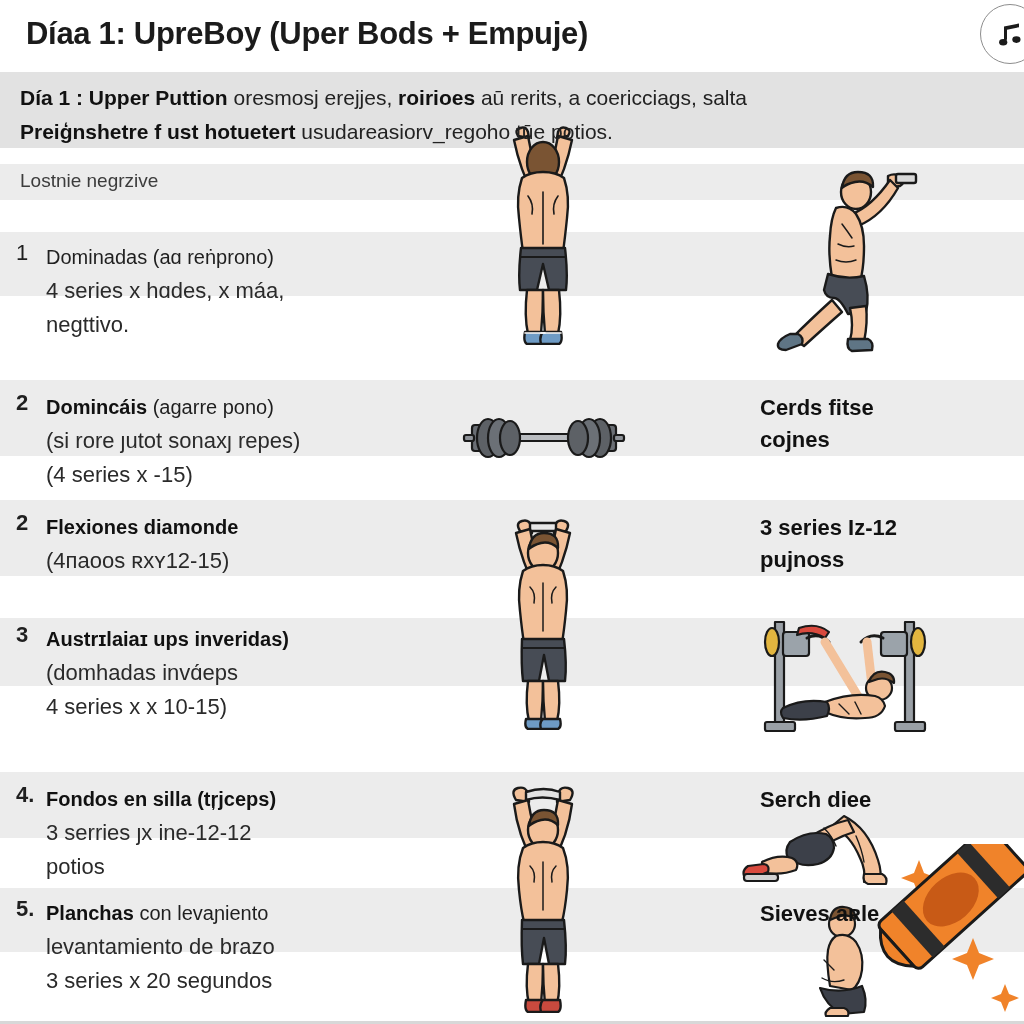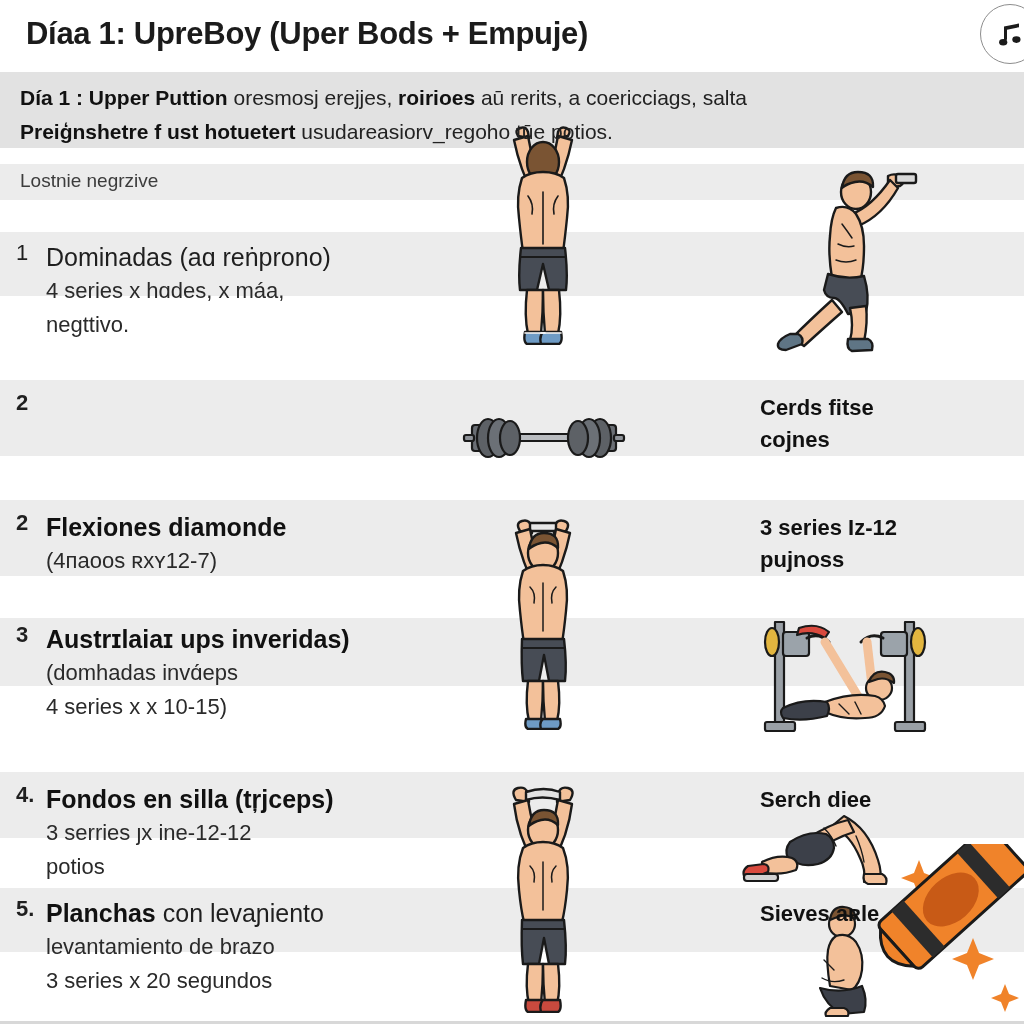--- a/index.html
+++ b/index.html
@@ -108,21 +108,21 @@
   .item .num.bold { font-weight: bold; }
   .item .body {
     margin-left: 30px;
   }
   .item .l {
     font-size: 22px;
     line-height: 34px;
     white-space: nowrap;
     color: #1f1f1f;
   }
-  .item .l.head { font-size: 25px; }
+  .item .l.head { font-size: 20px; }
   .item .l.light { color: #2a2a2a; }
 
   
   .rcap {
     position: absolute;
     z-index: 4;
     font-size: 22px;
     font-weight: bold;
     color: #111111;
     text-align: left;
@@ -191,31 +191,36 @@
     <div class="num">1</div>
     <div class="body">
       <div class="l head"><span>Dominadas</span><span> (aɑ reṅprono)</span></div>
       <div class="l light">4 series  x  hɑdes, x máa,</div>
       <div class="l light">negttivo.</div>
     </div>
   </div>
 
   <div class="item" style="top:390px;">
     <div class="num bold">2</div>
+    <div class="body">
+      <div class="l head"><span class="b">Domincáis</span><span> (agarre pono)</span></div>
+      <div class="l light">(si rore ȷutot sonaxȷ repes)</div>
+      <div class="l light">(4 series x -15)</div>
+    </div>
   </div>
   <div class="rcap" style="left:760px; top:392px; width:200px;">
     <div>Cerds fitse</div>
     <div>cojnes</div>
   </div>
 
   <div class="item" style="top:510px;">
     <div class="num bold">2</div>
     <div class="body">
       <div class="l head"><span class="b">Flexiones diamonde</span></div>
-      <div class="l light">(4ᴨaoos ʀxʏ12-7)</div>
+      <div class="l light">(4ᴨaoos ʀxʏ12-15)</div>
     </div>
   </div>
   <div class="rcap" style="left:760px; top:512px; width:210px;">
     <div>3 series Iz-12</div>
     <div>pujnoss</div>
   </div>
 
   <div class="item" style="top:622px;">
     <div class="num bold">3</div>
     <div class="body">

